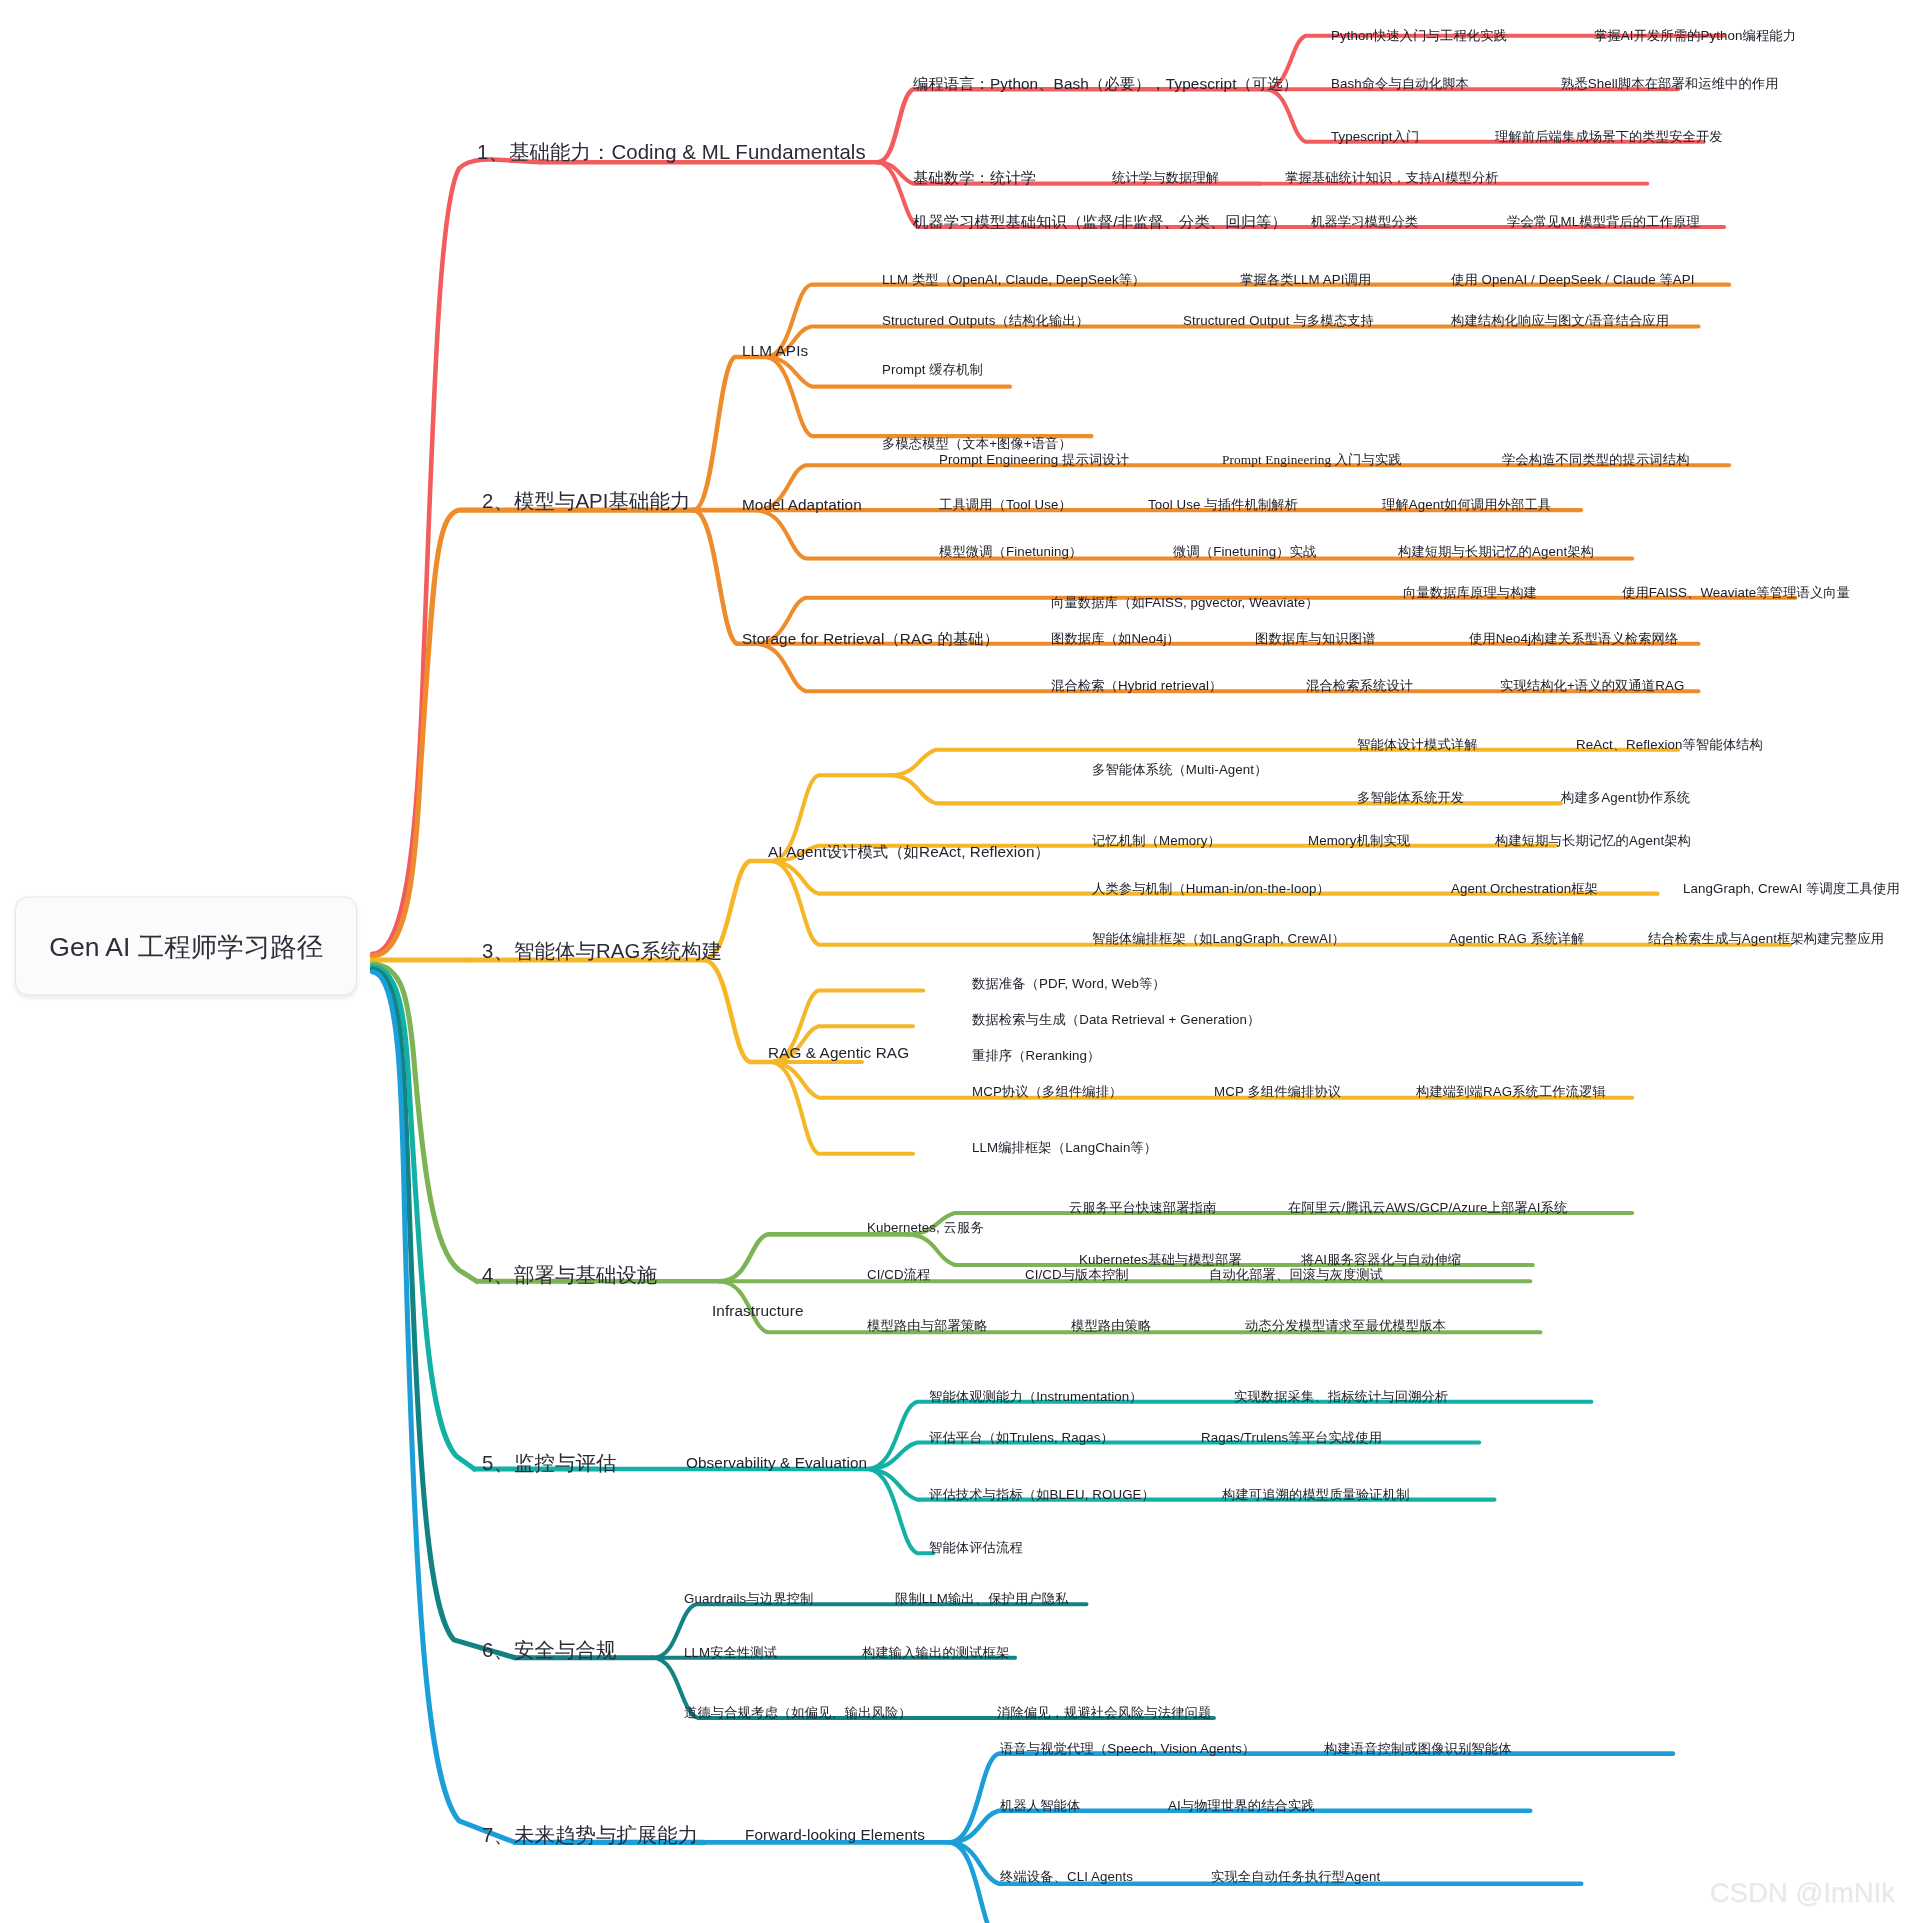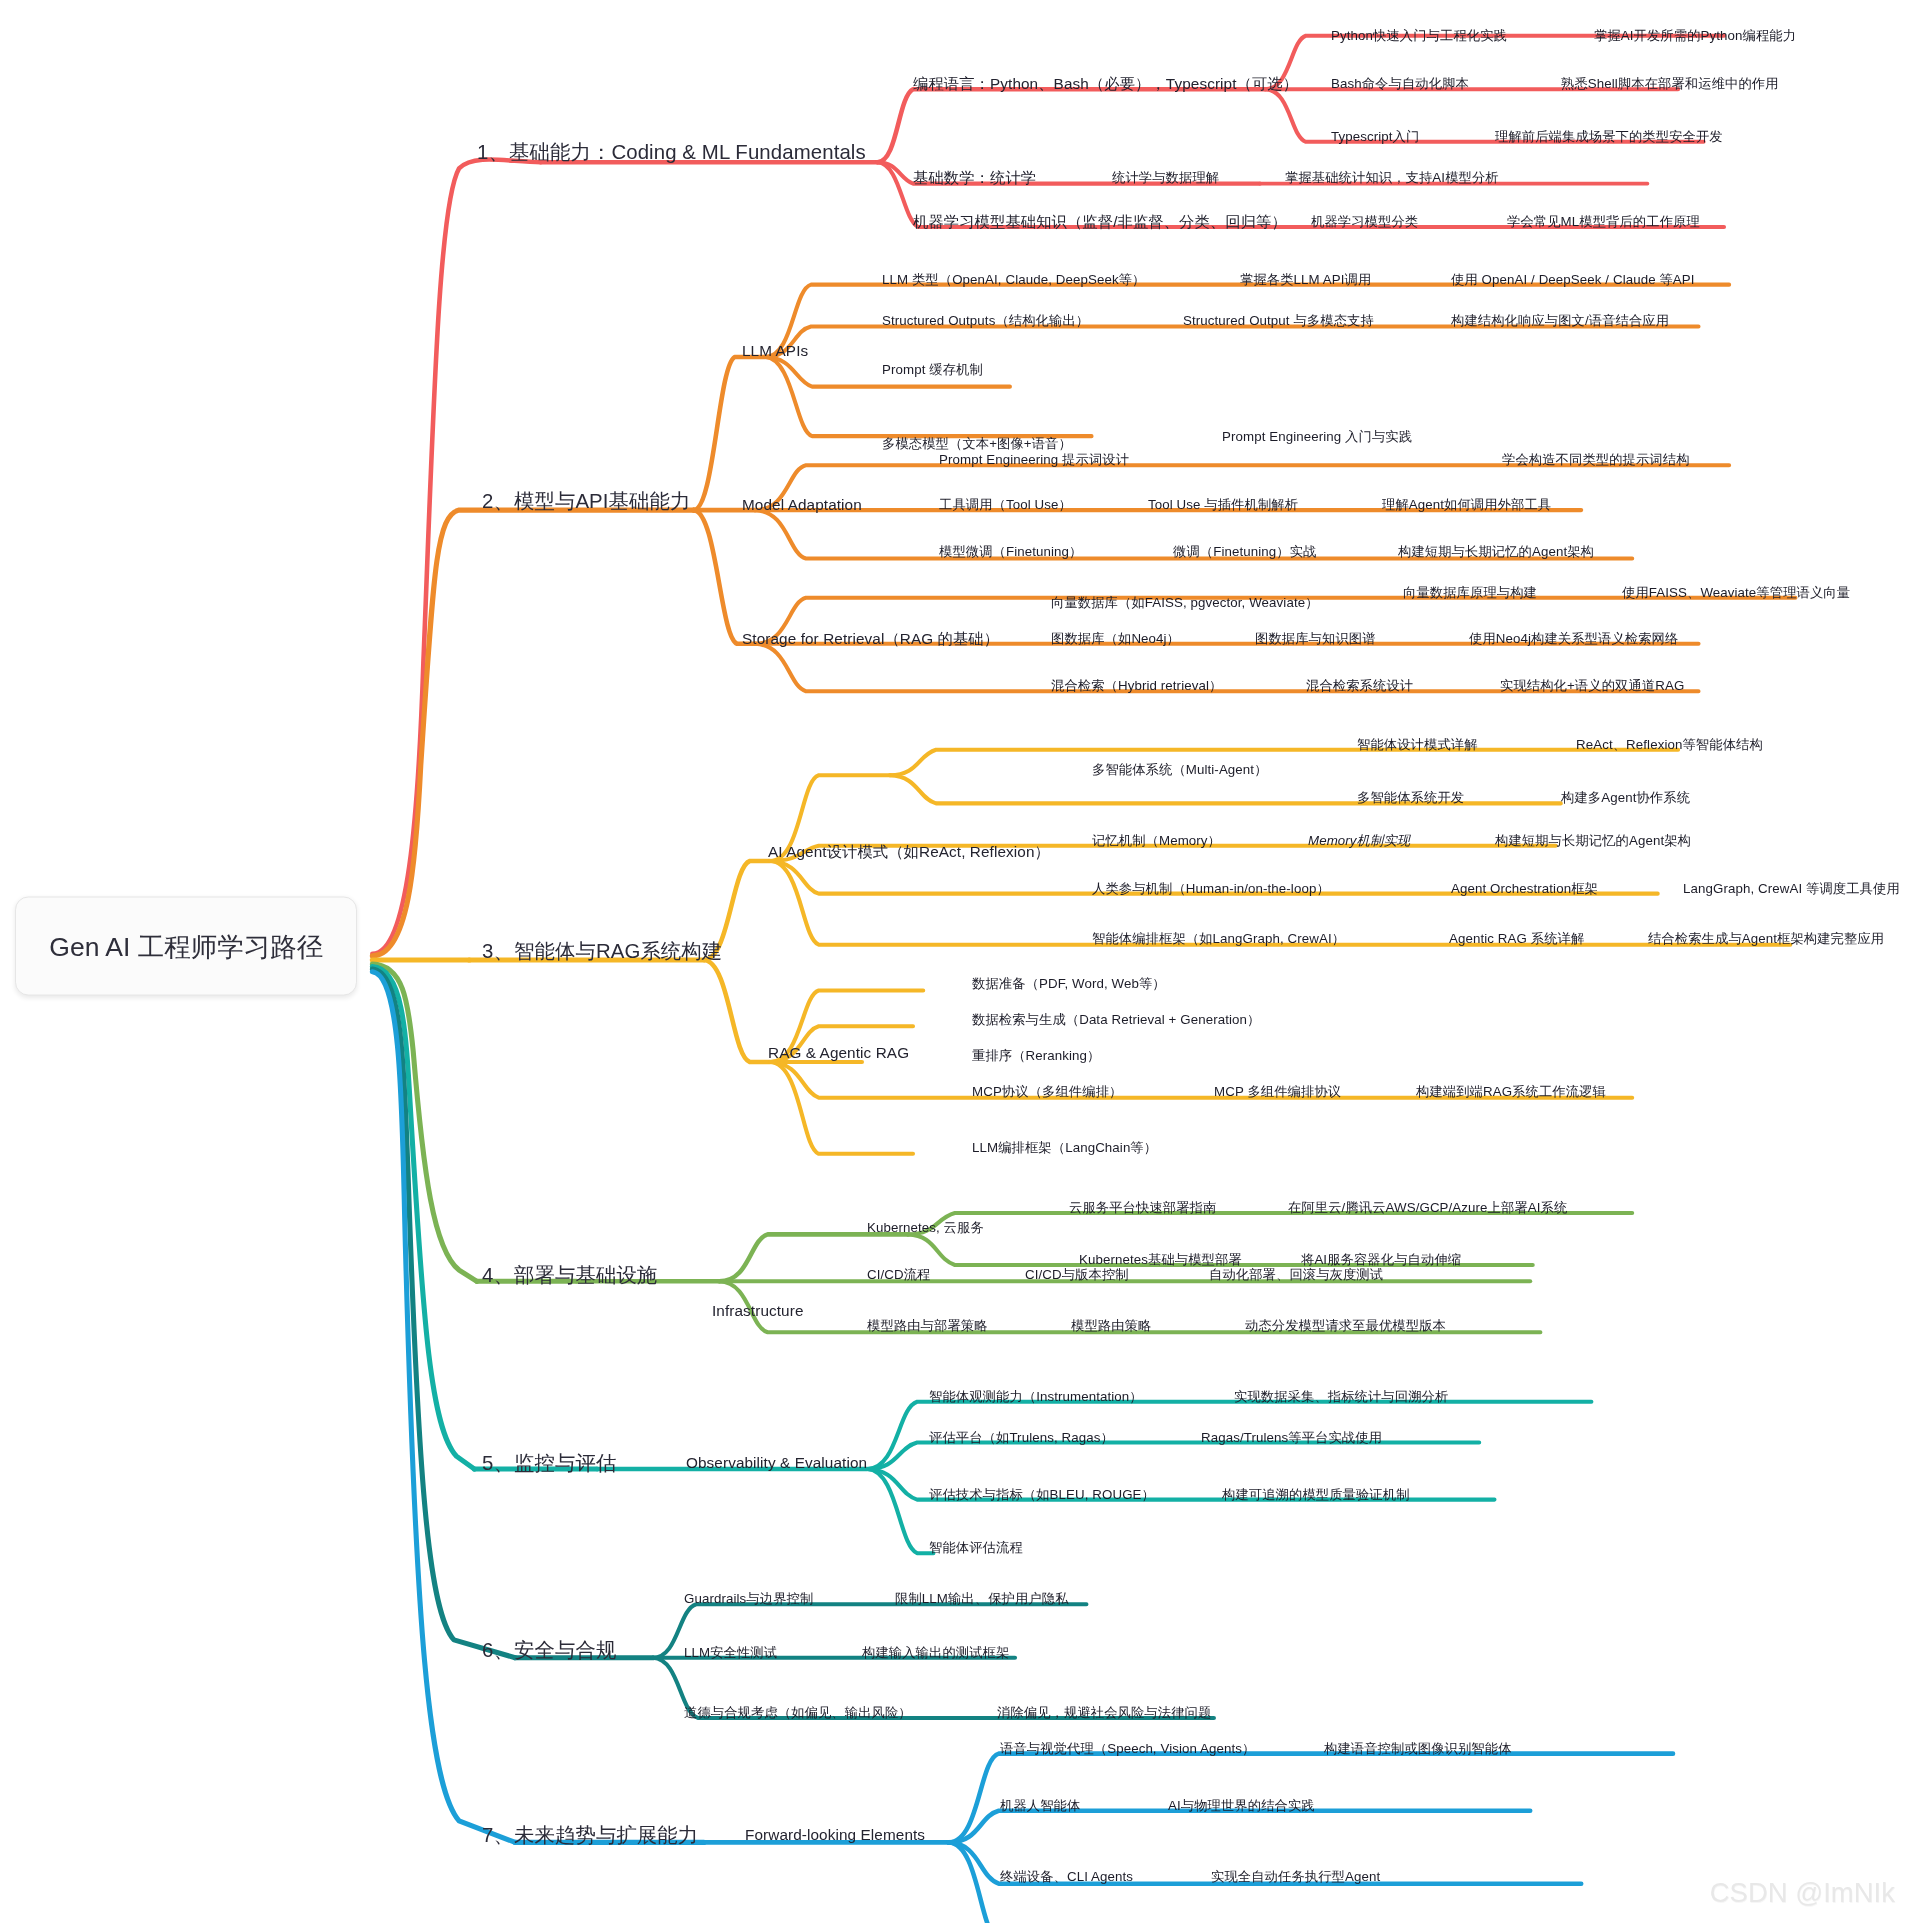--- a/index.html
+++ b/index.html
@@ -225,21 +225,21 @@
   <div class="node lvl4" style="left:1240px; top:280px;"><span>掌握各类LLM API调用</span></div>
   <div class="node lvl5" style="left:1451px; top:280px;"><span>使用 OpenAI / DeepSeek / Claude 等API</span></div>
   <div class="node lvl3" style="left:882px; top:321px;"><span>Structured Outputs（结构化输出）</span></div>
   <div class="node lvl4" style="left:1183px; top:321px;"><span>Structured Output 与多模态支持</span></div>
   <div class="node lvl5" style="left:1451px; top:321px;"><span>构建结构化响应与图文/语音结合应用</span></div>
   <div class="node lvl3" style="left:882px; top:370px;"><span>Prompt 缓存机制</span></div>
   <div class="node lvl3" style="left:882px; top:417px;margin-top:27px;"><span>多模态模型（文本+图像+语音）</span></div>
 
   <div class="node lvl2" style="left:742px; top:505px;"><span>Model Adaptation</span></div>
   <div class="node lvl3" style="left:939px; top:460px;"><span>Prompt Engineering 提示词设计</span></div>
-  <div class="node lvl4" style="left:1222px; top:437px;"><span>Prompt Engineering 入门与实践</span></div>
+  <div class="node lvl4" style="left:1222px; top:460px;font-family:Liberation Serif, serif;"><span>Prompt Engineering 入门与实践</span></div>
   <div class="node lvl5" style="left:1502px; top:460px;"><span>学会构造不同类型的提示词结构</span></div>
   <div class="node lvl3" style="left:939px; top:505px;"><span>工具调用（Tool Use）</span></div>
   <div class="node lvl4" style="left:1148px; top:505px;"><span>Tool Use 与插件机制解析</span></div>
   <div class="node lvl5" style="left:1382px; top:505px;"><span>理解Agent如何调用外部工具</span></div>
   <div class="node lvl3" style="left:939px; top:552px;"><span>模型微调（Finetuning）</span></div>
   <div class="node lvl4" style="left:1173px; top:552px;"><span>微调（Finetuning）实战</span></div>
   <div class="node lvl5" style="left:1398px; top:552px;"><span>构建短期与长期记忆的Agent架构</span></div>
 
   <div class="node lvl2" style="left:742px; top:639px;"><span>Storage for Retrieval（RAG 的基础）</span></div>
   <div class="node lvl3" style="left:1051px; top:593px;margin-top:10px;"><span>向量数据库（如FAISS, pgvector, Weaviate）</span></div>
@@ -253,21 +253,21 @@
   <div class="node lvl5" style="left:1500px; top:686px;"><span>实现结构化+语义的双通道RAG</span></div>
 
   <div class="node lvl1" style="left:482px; top:951px;"><span>3、智能体与RAG系统构建</span></div>
   <div class="node lvl2" style="left:768px; top:852px;"><span>AI Agent设计模式（如ReAct, Reflexion）</span></div>
   <div class="node lvl3" style="left:1092px; top:770px;"><span>多智能体系统（Multi-Agent）</span></div>
   <div class="node lvl4" style="left:1357px; top:745px;"><span>智能体设计模式详解</span></div>
   <div class="node lvl5" style="left:1576px; top:745px;"><span>ReAct、Reflexion等智能体结构</span></div>
   <div class="node lvl4" style="left:1357px; top:798px;"><span>多智能体系统开发</span></div>
   <div class="node lvl5" style="left:1561px; top:798px;"><span>构建多Agent协作系统</span></div>
   <div class="node lvl3" style="left:1092px; top:841px;"><span>记忆机制（Memory）</span></div>
-  <div class="node lvl4" style="left:1308px; top:841px;font-style:italic;"><span>Memory机制实现</span></div>
+  <div class="node lvl4" style="left:1308px; top:841px;"><span>Memory机制实现</span></div>
   <div class="node lvl5" style="left:1495px; top:841px;"><span>构建短期与长期记忆的Agent架构</span></div>
   <div class="node lvl3" style="left:1092px; top:889px;"><span>人类参与机制（Human-in/on-the-loop）</span></div>
   <div class="node lvl4" style="left:1451px; top:889px;"><span>Agent Orchestration框架</span></div>
   <div class="node lvl5" style="left:1683px; top:889px;"><span>LangGraph, CrewAI 等调度工具使用</span></div>
   <div class="node lvl3" style="left:1092px; top:939px;"><span>智能体编排框架（如LangGraph, CrewAI）</span></div>
   <div class="node lvl4" style="left:1449px; top:939px;"><span>Agentic RAG 系统详解</span></div>
   <div class="node lvl5" style="left:1648px; top:939px;"><span>结合检索生成与Agent框架构建完整应用</span></div>
 
   <div class="node lvl2" style="left:768px; top:1053px;"><span>RAG &amp; Agentic RAG</span></div>
   <div class="node lvl3" style="left:972px; top:984px;"><span>数据准备（PDF, Word, Web等）</span></div>

